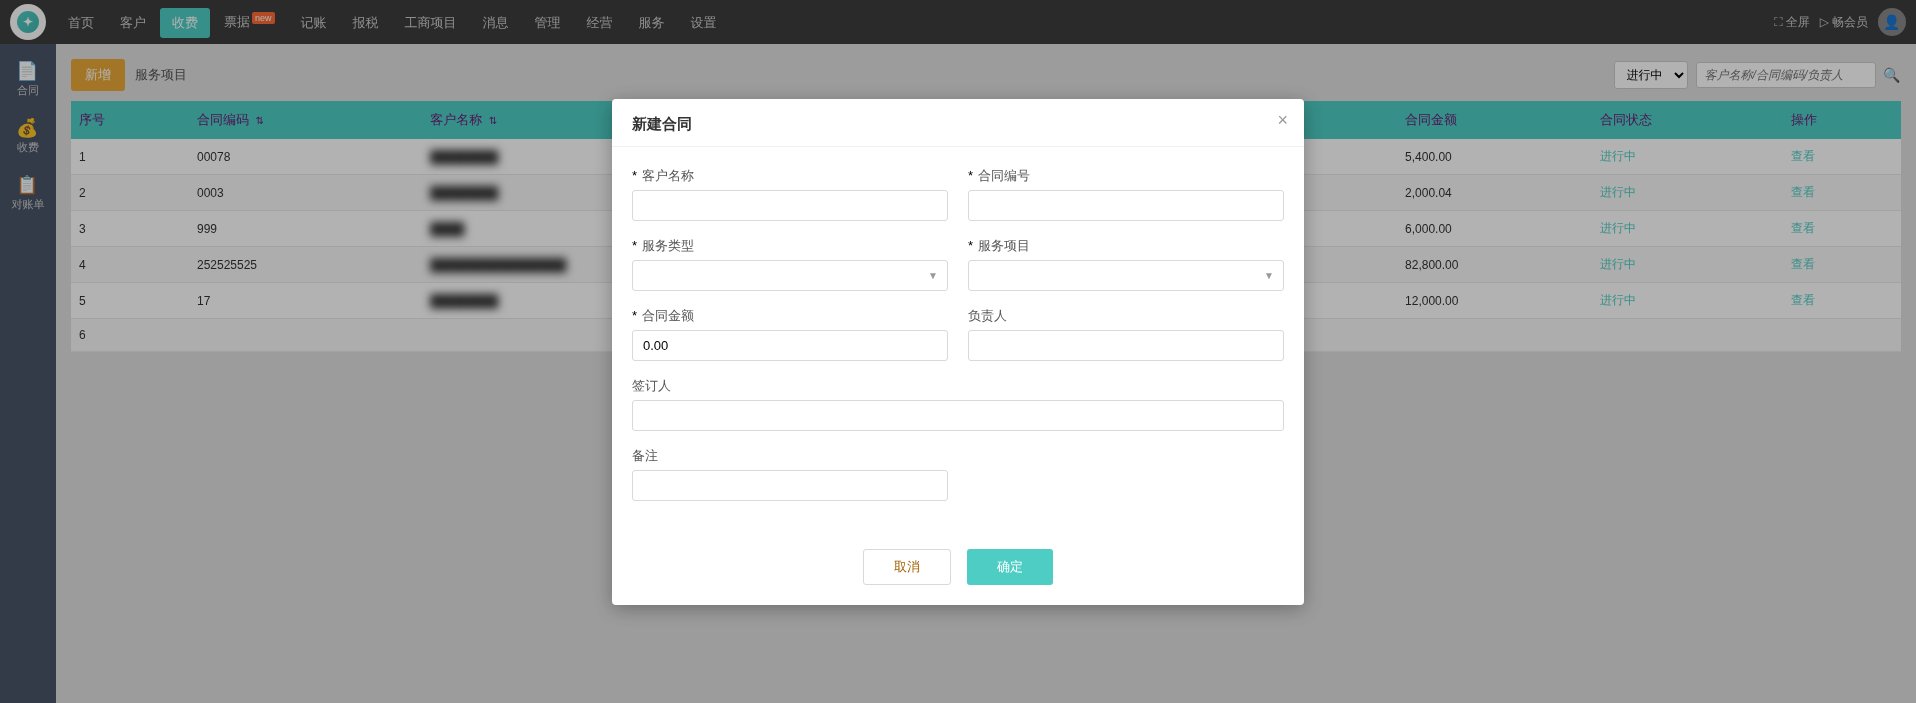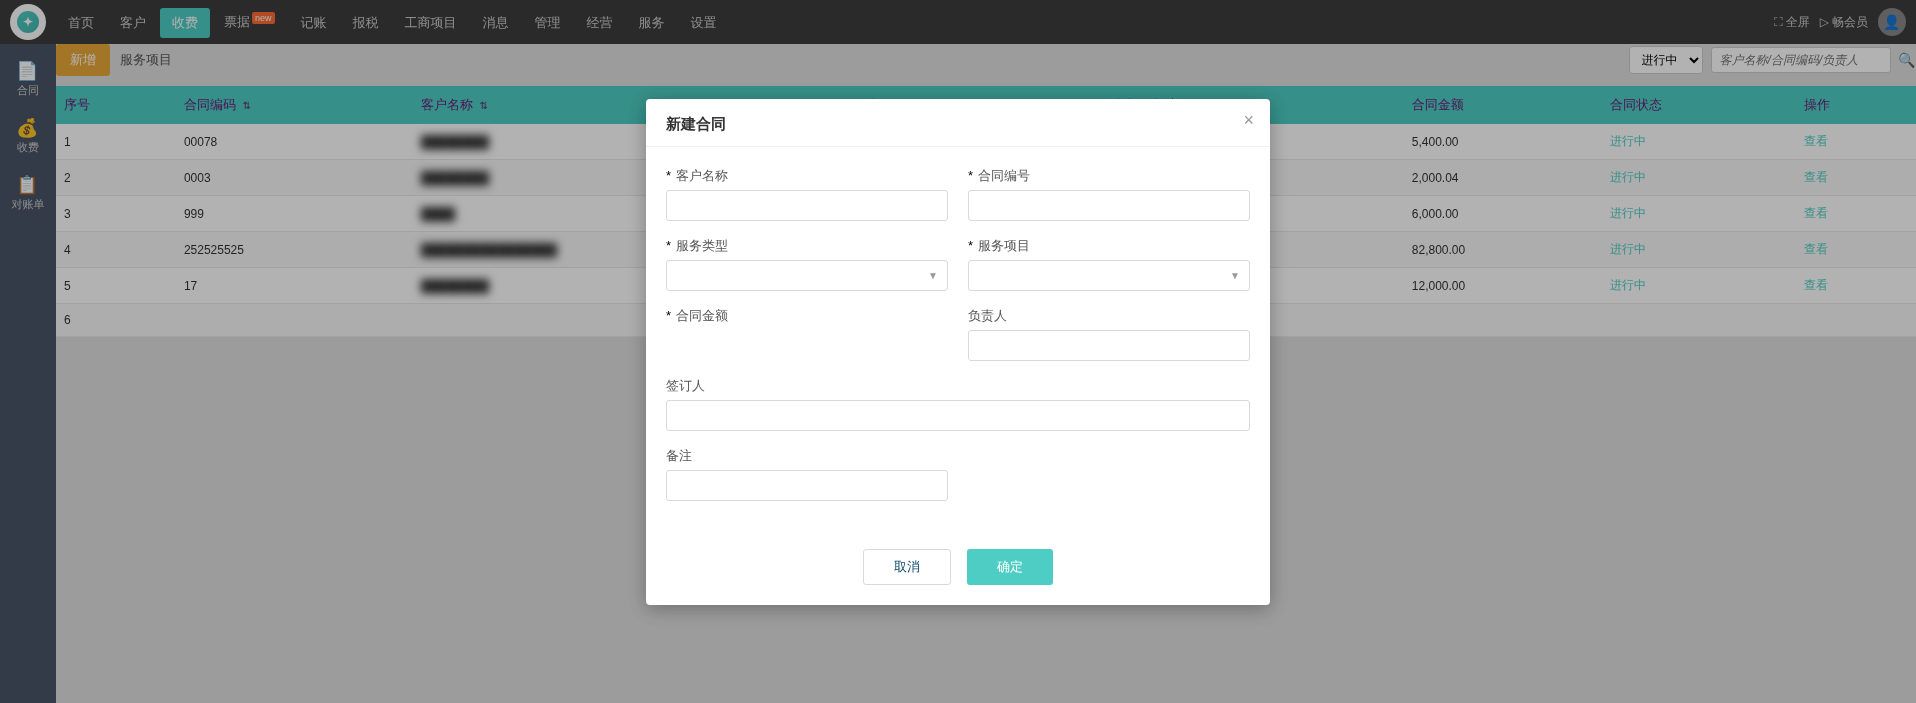--- a/index.html
+++ b/index.html
@@ -108,20 +108,21 @@
     }
     .sidebar-item .si-icon {
       font-size: 18px;
       line-height: 1;
     }
 
     
     .content-area {
       flex: 1;
       background: #e0e0e0;
+      padding: 15px;
       overflow: auto;
       position: relative;
     }
 
     
     .toolbar {
       display: flex;
       align-items: center;
       gap: 10px;
       margin-bottom: 10px;
@@ -219,21 +220,21 @@
       z-index: 100;
       display: flex;
       align-items: center;
       justify-content: center;
     }
 
     
     .modal {
       background: #fff;
       border-radius: 4px;
-      width: 624px;
+      width: 692px;
       padding: 0;
       box-shadow: 0 4px 20px rgba(0,0,0,0.3);
       position: relative;
     }
     .modal-header {
       padding: 16px 20px 12px;
       font-size: 15px;
       color: #333;
       font-weight: bold;
       border-bottom: 1px solid #f0f0f0;
@@ -321,21 +322,21 @@
       justify-content: center;
       gap: 16px;
     }
     .btn-cancel {
       padding: 8px 30px;
       border: 1px solid #d9d9d9;
       background: #fff;
       border-radius: 3px;
       cursor: pointer;
       font-size: 13px;
-      color: #0c4a6e;
+      color: #a16207;
     }
     .btn-confirm {
       padding: 8px 30px;
       border: none;
       background: #4ecdc4;
       border-radius: 3px;
       cursor: pointer;
       font-size: 13px;
       color: #fff;
     }
@@ -558,20 +559,21 @@
               </div>
             </div>
           </div>
 
           <div class="form-row">
             <div class="form-group">
               <div class="form-label-row">
                 <span class="required">*</span>
                 <span class="form-label">合同金额</span>
               </div>
+              <input class="form-input" type="text" value="0.00" style="">
             </div>
             <div class="form-group">
               <div class="form-label-row">
                 <span class="form-label">负责人</span>
               </div>
               <input class="form-input" type="text" style="">
             </div>
           </div>
 
           <div class="form-row">

